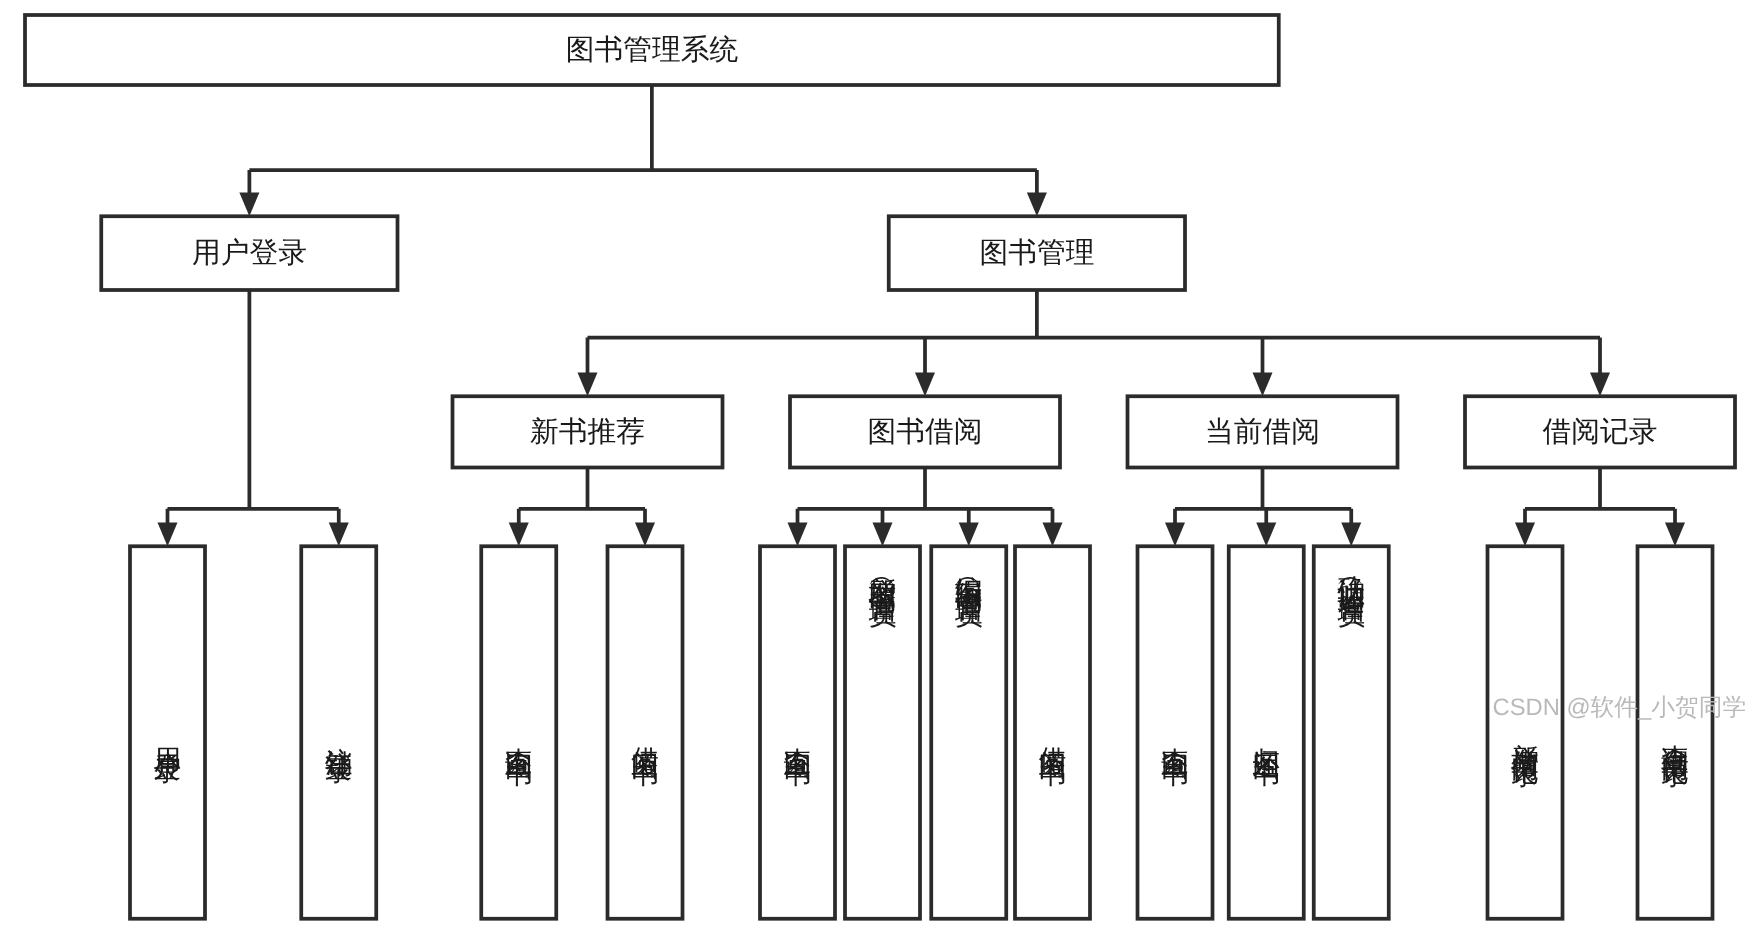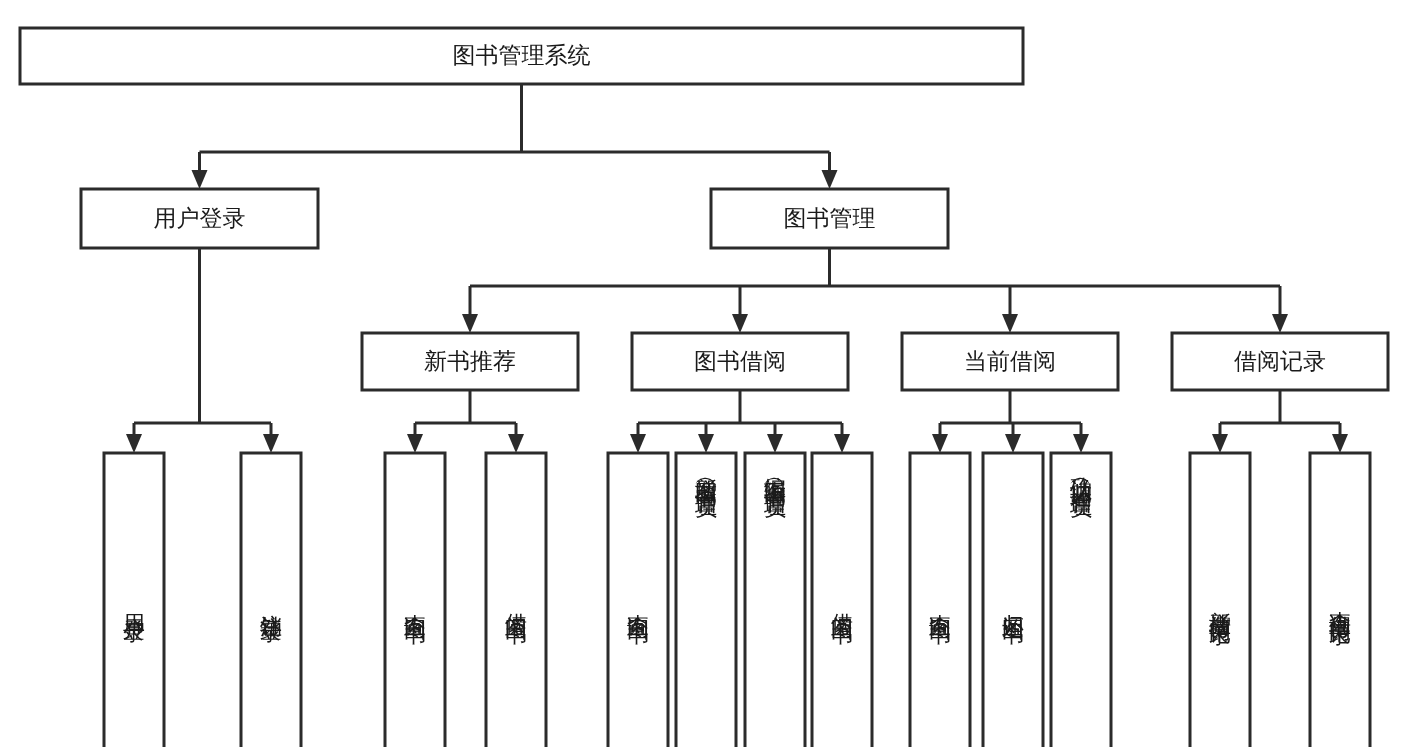--- a/index.html
+++ b/index.html
@@ -10,21 +10,21 @@
   body {
     width: 1405px;
     height: 747px;
     font-family: "Liberation Sans", "DejaVu Sans", sans-serif;
     overflow: hidden;
     position: relative;
   }
   #diagram-root {
     position: absolute;
     left: 0;
-    top: 16px;
+    top: 0;
     width: 1405px;
     height: 583px;
     border-radius: 32px;
   }
   svg {
     display: block;
   }
   .node-box {
     fill: #ffffff;
     stroke: #2b2b2b;
@@ -168,13 +168,14 @@
       <div class="leaf-label" style="left: 608px; width: 60px; top: 437px; height: 298px; display: flex; justify-content: center; align-items: center;">查询图书</div>
       <div class="leaf-label" style="left: 676px; width: 60px; top: 443px; height: 288px; justify-content: flex-start; display: flex; align-items: center;">新增图书（管理员）</div>
       <div class="leaf-label" style="left: 745px; width: 60px; top: 443px; height: 288px; justify-content: flex-start; display: flex; align-items: center;">编辑图书（管理员）</div>
       <div class="leaf-label" style="left: 812px; width: 60px; top: 437px; height: 298px; display: flex; justify-content: center; align-items: center;">借阅图书</div>
       <div class="leaf-label" style="left: 910px; width: 60px; top: 437px; height: 298px; display: flex; justify-content: center; align-items: center;">查询图书</div>
       <div class="leaf-label" style="left: 983px; width: 60px; top: 437px; height: 298px; display: flex; justify-content: center; align-items: center;">归还图书</div>
       <div class="leaf-label" style="left: 1051px; width: 60px; top: 443px; height: 288px; justify-content: flex-start; display: flex; align-items: center;">确认归还（管理员）</div>
       <div class="leaf-label" style="left: 1190px; width: 60px; top: 437px; height: 298px; display: flex; justify-content: center; align-items: center;">新增借阅记录</div>
       <div class="leaf-label" style="left: 1310px; width: 60px; top: 437px; height: 298px; display: flex; justify-content: center; align-items: center;">查询借阅记录</div>
     </div>
+  <div class="watermark">CSDN @软件_小贺同学</div>
 </div>
 
 </body></html>

